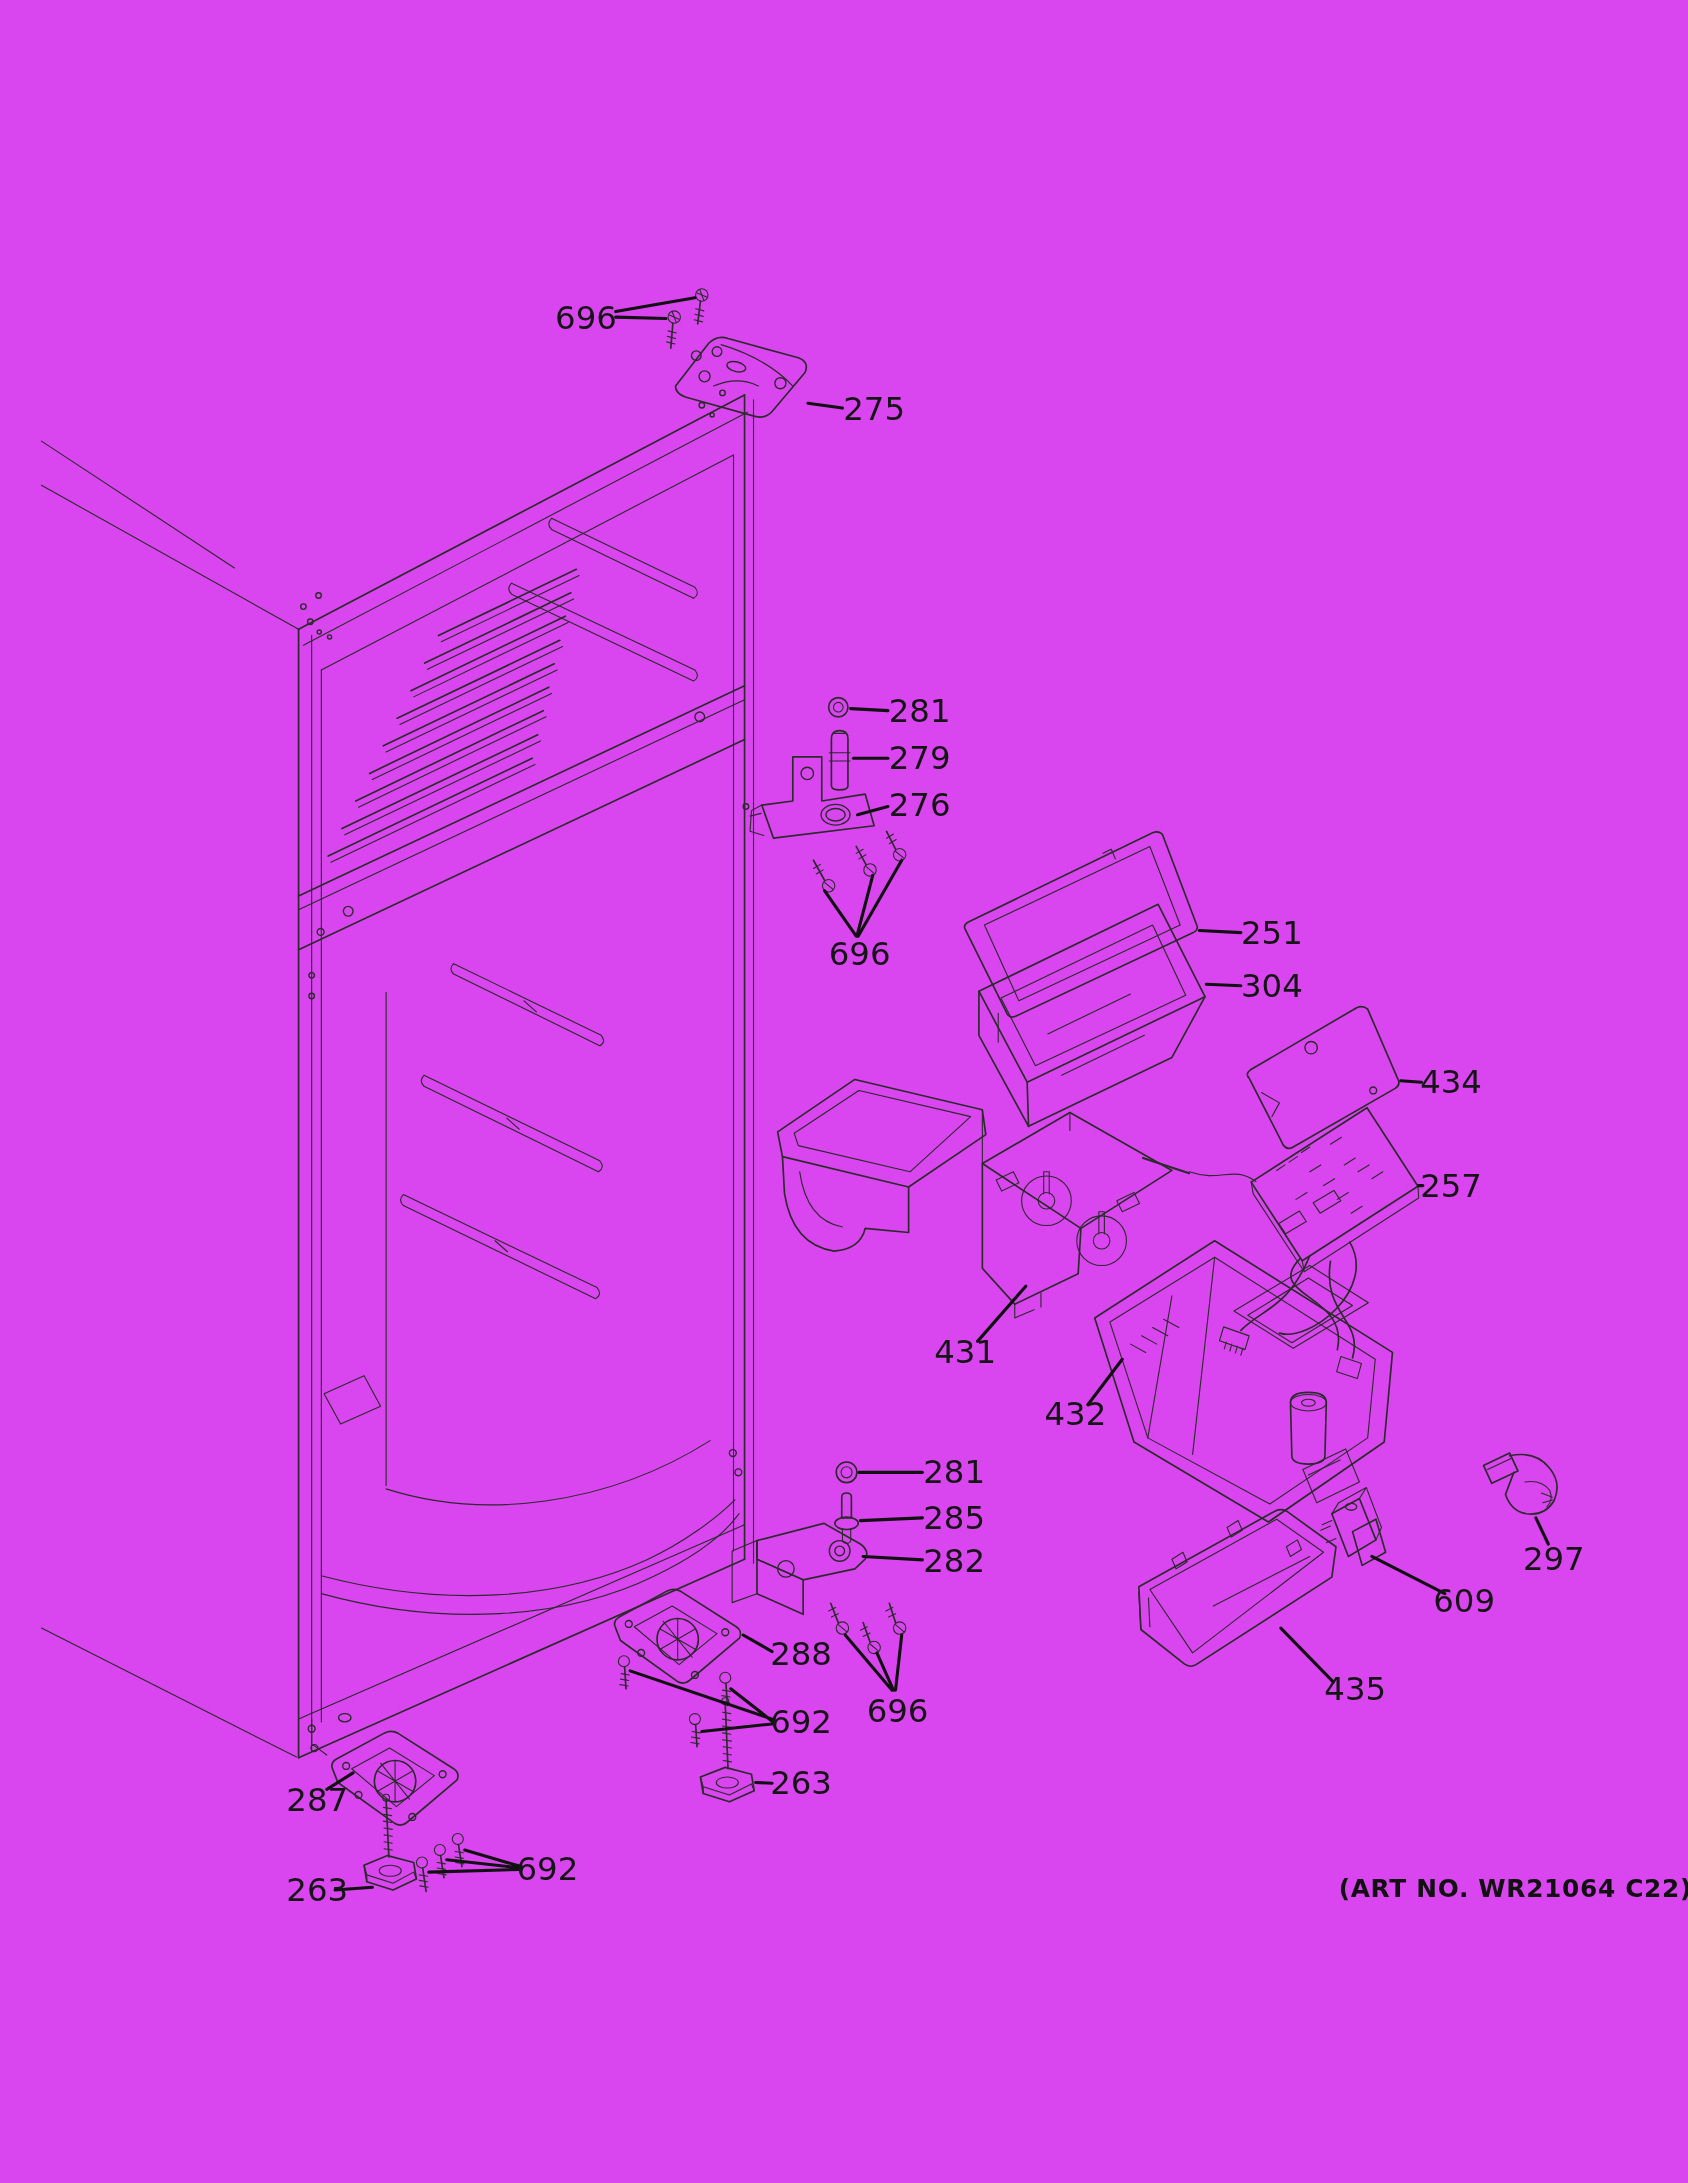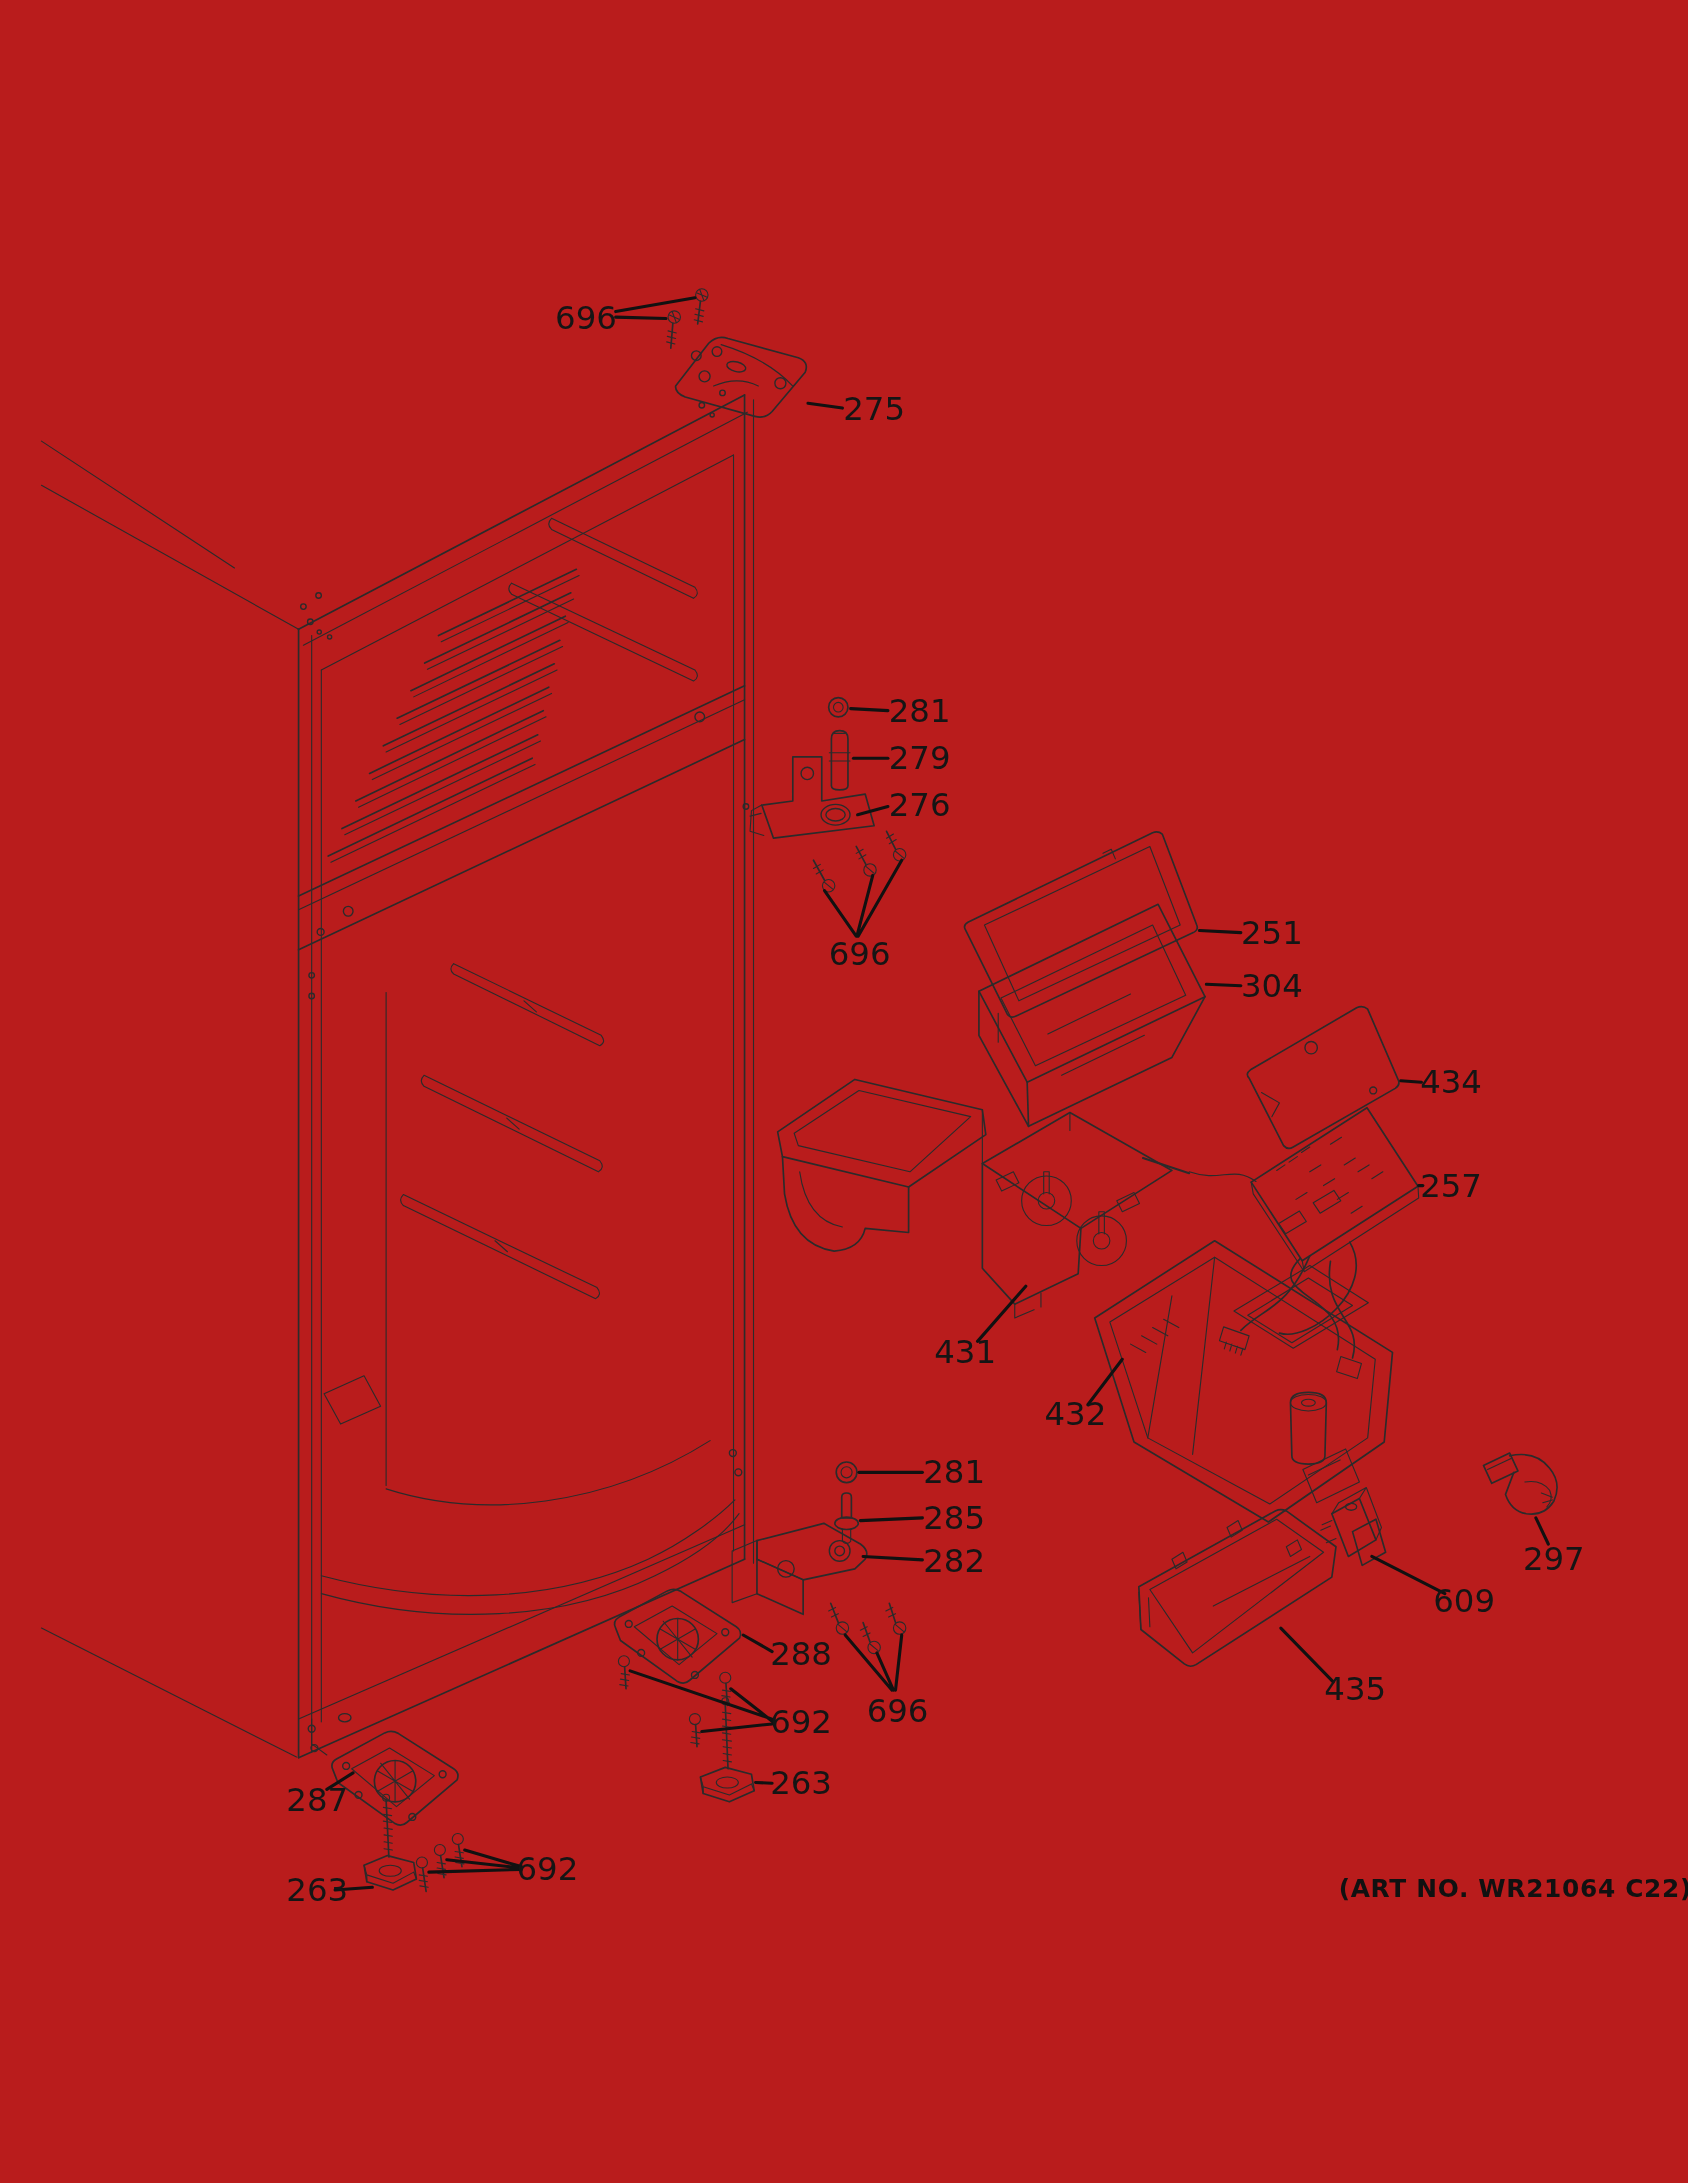--- a/index.html
+++ b/index.html
@@ -1,16 +1,16 @@
 <!DOCTYPE html>
 <html style="font-size:11px"><head>
 <meta charset="utf-8">
 <style>
   html,body{margin:0;padding:0;background:#ffffff;}
-  .page{position:relative;width:1689px;height:2183px;background:#b91c1c;overflow:hidden;
+  .page{position:relative;width:1689px;height:2183px;background:#d946ef;overflow:hidden;
         font-family:"DejaVu Sans","Liberation Sans",sans-serif;}
   svg{position:absolute;left:0;top:0;}
   .ln{stroke:#2b2b2b;fill:none;stroke-linecap:round;stroke-linejoin:round;}
   .thin{stroke-width:1.6;}
   .mid{stroke-width:2.4;}
   .thick{stroke-width:3;}
   .leader{stroke:#111;stroke-width:4.5;fill:none;stroke-linecap:round;}
   .callout{font-size:47px;fill:#151515;}
   .artno{font-size:36px;font-weight:bold;fill:#111;letter-spacing:1px;}
   .hole{stroke:#2b2b2b;fill:none;stroke-width:2;}

